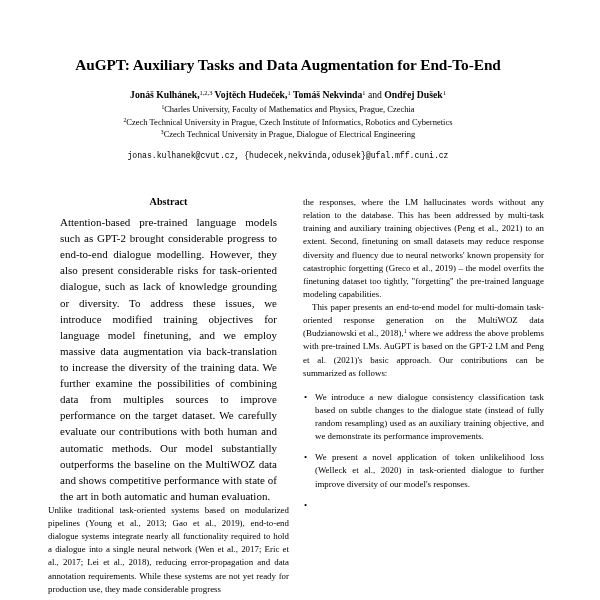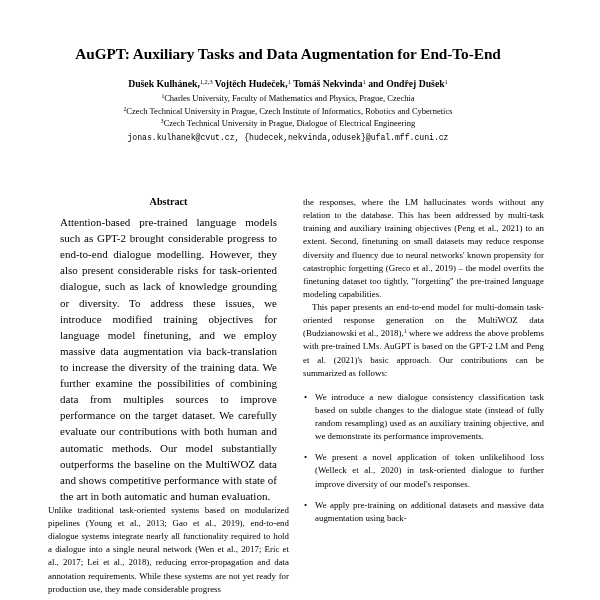--- a/index.html
+++ b/index.html
@@ -13,21 +13,21 @@
     overflow: hidden;
     font-family: "Liberation Serif", "DejaVu Serif", serif;
     color: #000000;
   }
   .page {
     position: relative;
     width: 576px;
     height: 600px;
     background: #ffffff;
     box-sizing: border-box;
-    padding: 0 48px;
+    padding: 11px 48px;
   }
 
   
   .title {
     margin: 0;
     padding-top: 44px;
     text-align: center;
     font-size: 15.3px;
     font-weight: bold;
     line-height: 1.33;
@@ -37,41 +37,41 @@
   
   .authors {
     margin: 0;
     padding-top: 13px;
     text-align: center;
     font-size: 9.7px;
     font-weight: bold;
     line-height: 1.35;
   }
   .authors .sep {
-    font-weight: bold;
+    font-weight: normal;
     margin-top: 28px;
   }
   sup {
     font-size: 0.66em;
     vertical-align: 0.45em;
     font-weight: normal;
     line-height: 0;
   }
   .authors sup { font-weight: normal; }
 
   .affil {
     margin: 0;
     text-align: center;
     font-size: 8.5px;
     line-height: 1.42;
   }
   .affil.first { padding-top: 2px; }
 
   .emails {
-    margin: 0;
+    margin: 7px;
     padding-top: 3px;
     text-align: center;
     font-family: "Liberation Mono", "DejaVu Sans Mono", monospace;
     font-size: 8.2px;
     line-height: 1.4;
     letter-spacing: -0.05px;
   }
 
   
   .columns {
@@ -160,21 +160,21 @@
 </head>
 <body>
 
 <div class="page">
 
   <h1 class="title">
     <span>AuGPT: Auxiliary Tasks and Data Augmentation for End-To-End</span><br>
   </h1>
 
   <p class="authors">
-    <span>Dušek Kulhánek,</span><sup>1,2,3</sup>
+    <span>Jonáš Kulhánek,</span><sup>1,2,3</sup>
     <span>Vojtěch Hudeček,</span><sup>1</sup>
     <span>Tomáš Nekvinda</span><sup>1</sup>
     <span class="sep">and</span>
     <span>Ondřej Dušek</span><sup>1</sup>
   </p>
 
   <p class="affil first">
     <sup>1</sup><span>Charles University, Faculty of Mathematics and Physics, Prague, Czechia</span>
   </p>
   <p class="affil">
@@ -208,20 +208,19 @@
           <li>
             <span class="bullet">•</span>
             <span>We introduce a new dialogue consistency classification task based on subtle changes to the dialogue state (instead of fully random resampling) used as an auxiliary training objective, and we demonstrate its performance improvements.</span>
           </li>
           <li>
             <span class="bullet">•</span>
             <span>We present a novel application of token unlikelihood loss (Welleck et al., 2020) in task-oriented dialogue to further improve diversity of our model's responses.</span>
           </li>
           <li>
             <span class="bullet">•</span>
-            <span>We apply pre-training on additional datasets and massive data augmentation using back-</span>
           </li>
         </ul>
       </div>
     </div>
 
   </div>
 </div>
 
 </body></html>

